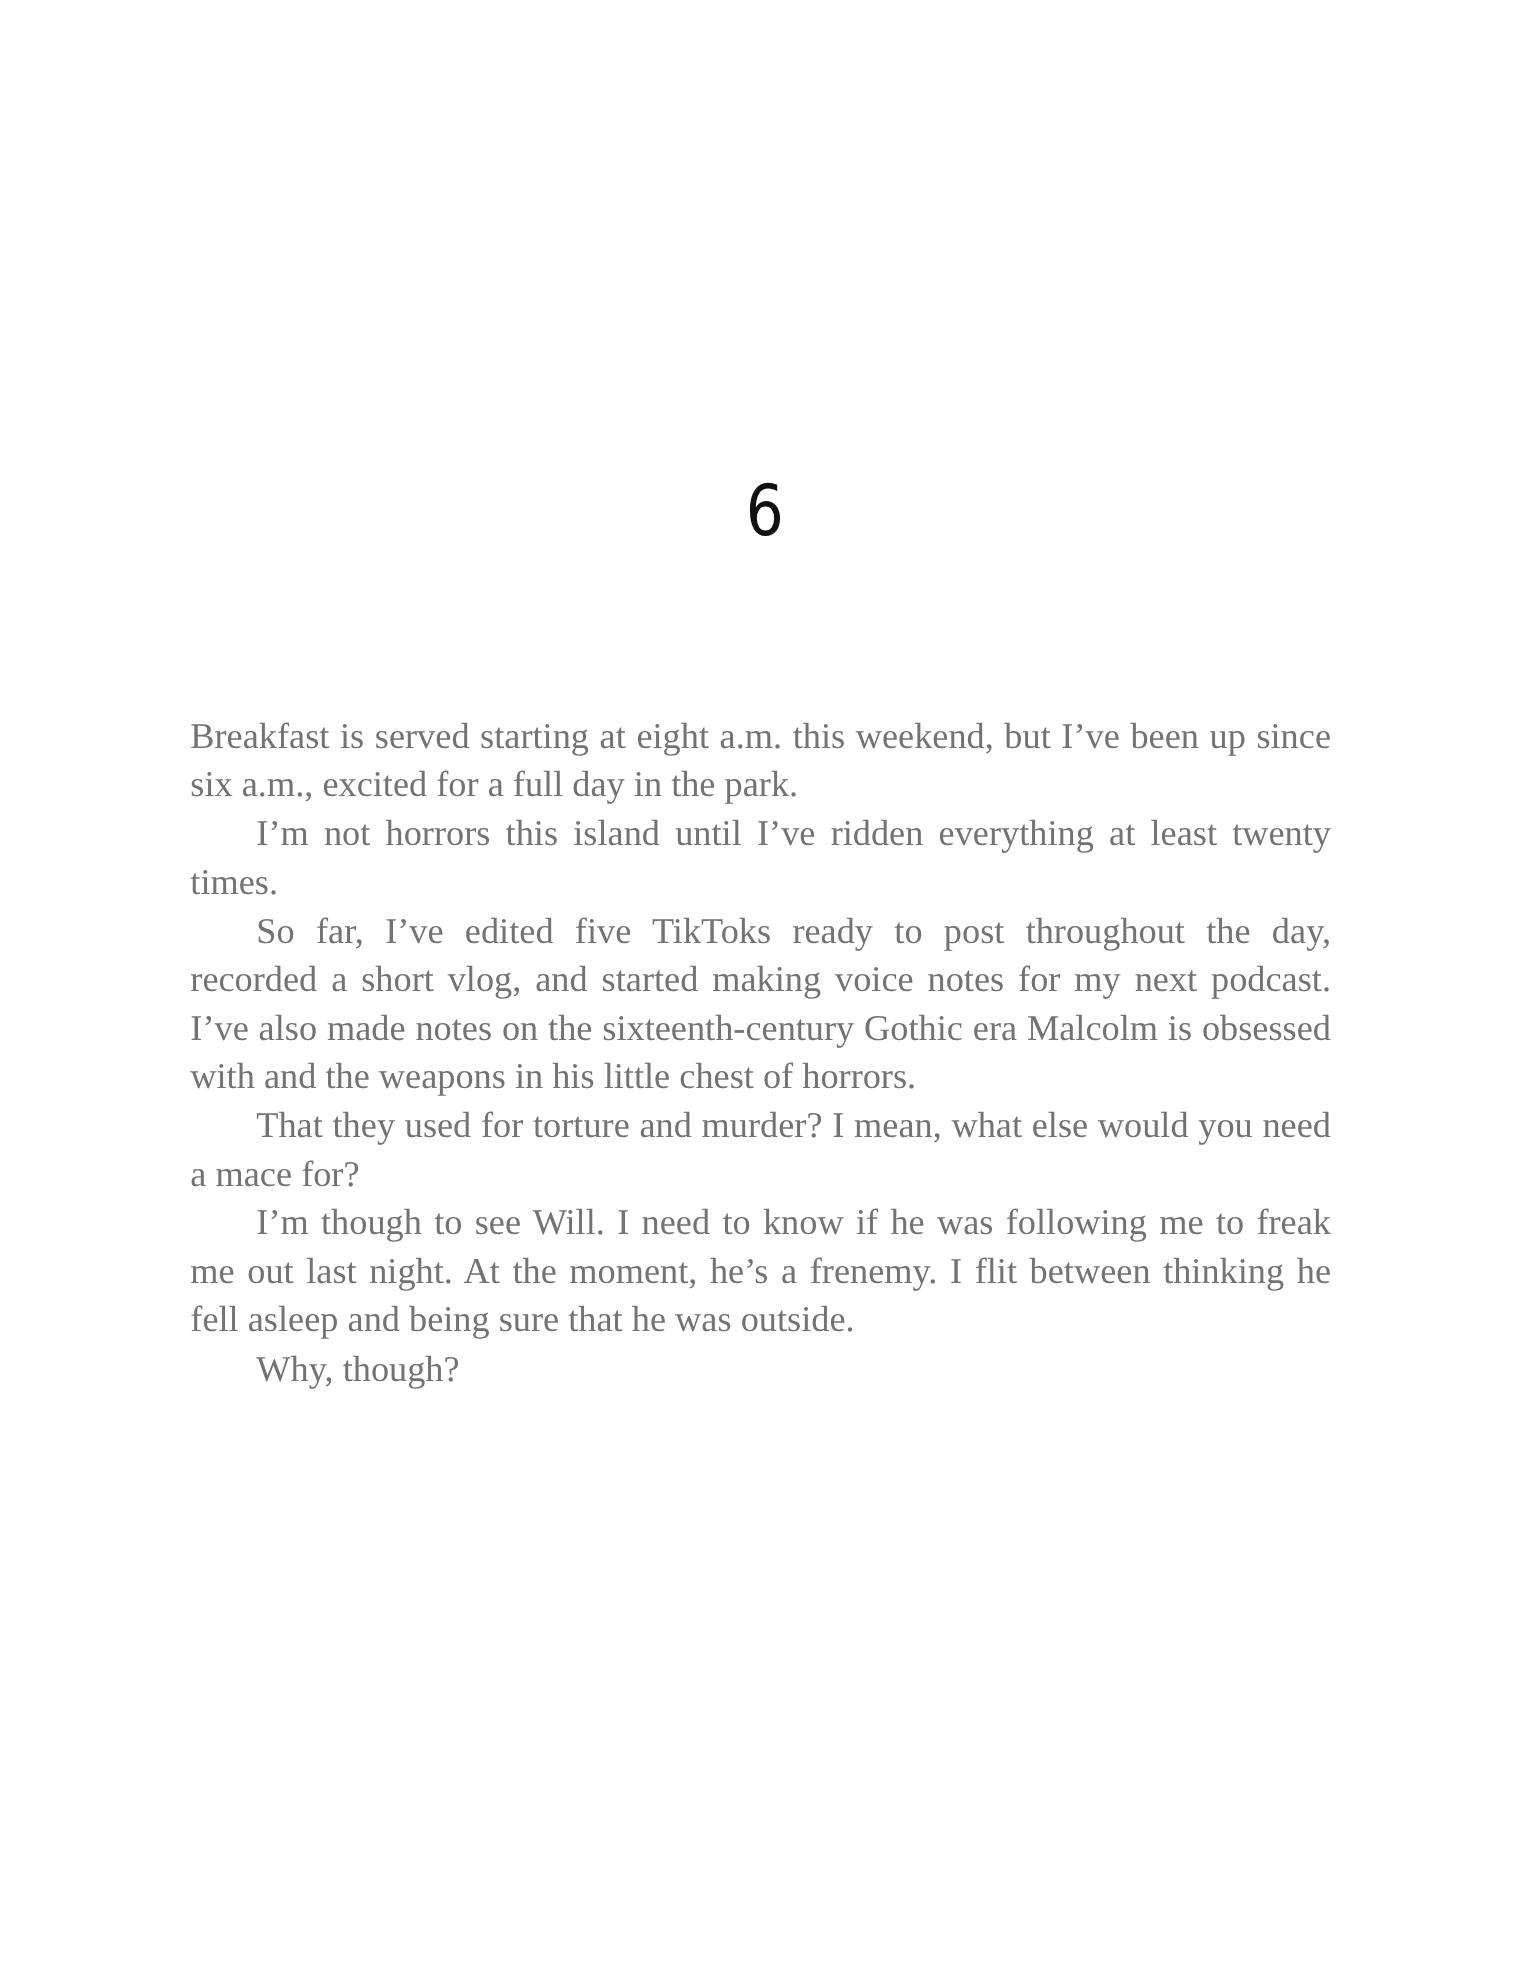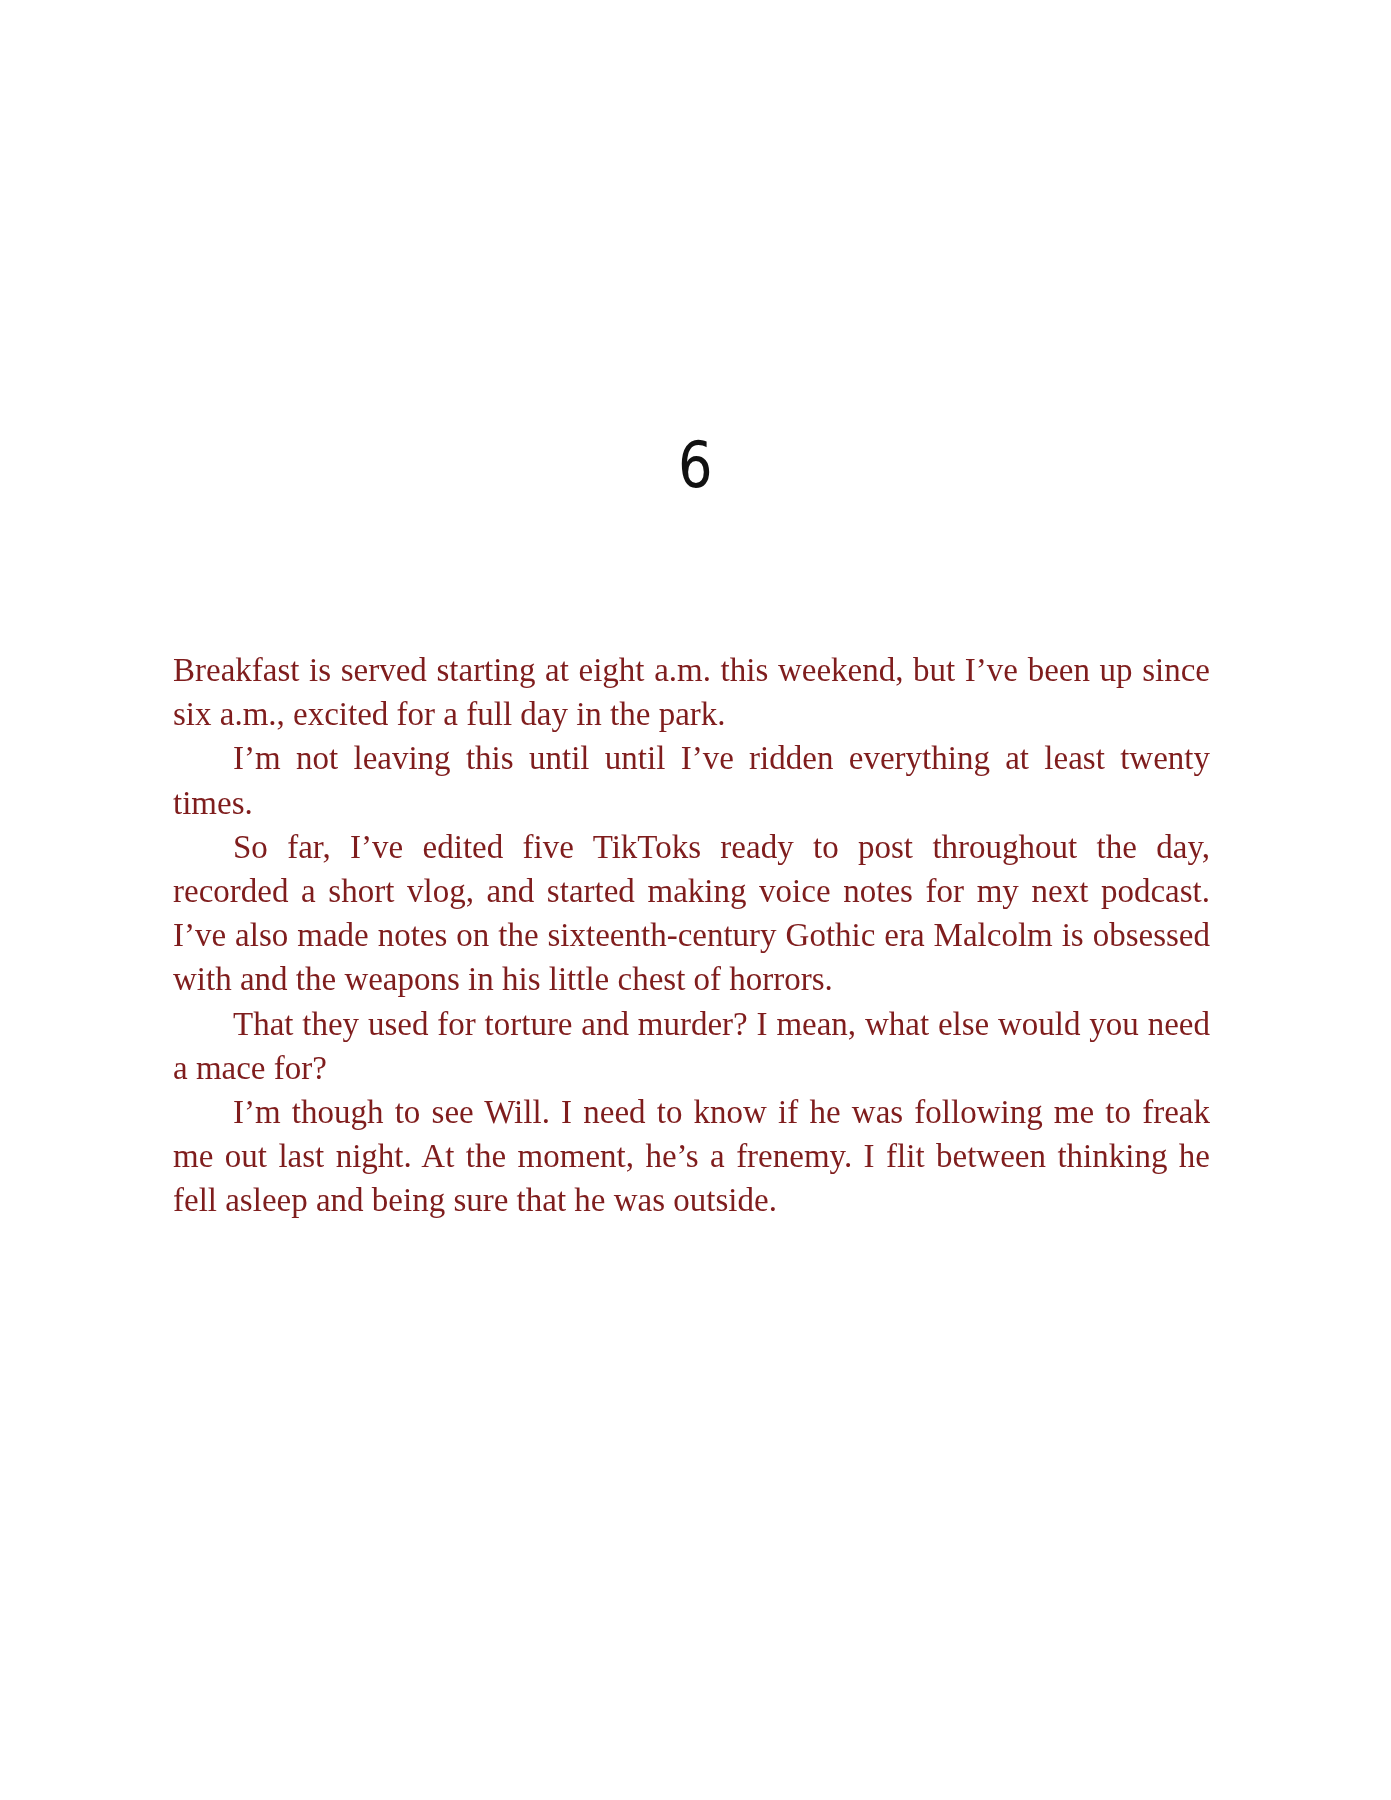--- a/index.html
+++ b/index.html
@@ -41,38 +41,39 @@
       -webkit-text-stroke: 0;
     }
     .body-text {
       position: absolute;
       left: 173px;
       top: 648px;
       width: 1037px;
       font-family: "Liberation Serif", serif;
       font-size: 33px;
       line-height: 44.2px;
-      color: #7f1d1d;
+      color: #737373;
       text-align: justify;
     }
     .body-text p {
       margin: 0;
       padding: 0;
       text-indent: 60px;
     }
     .body-text p.first {
       text-indent: 0;
     }
   </style>
 </head>
 <body>
 
 <div class="page">
   <div class="chapter-number"><span>6</span></div>
 
   <div class="body-text">
     <p class="first">Breakfast is served starting at eight a.m. this weekend, but I’ve been up since six a.m., excited for a full day in the park.</p>
-    <p>I’m not leaving this until until I’ve ridden everything at least twenty times.</p>
+    <p>I’m not horrors this island until I’ve ridden everything at least twenty times.</p>
     <p>So far, I’ve edited five TikToks ready to post throughout the day, recorded a short vlog, and started making voice notes for my next podcast. I’ve also made notes on the sixteenth-century Gothic era Malcolm is obsessed with and the weapons in his little chest of horrors.</p>
     <p>That they used for torture and murder? I mean, what else would you need a mace for?</p>
     <p>I’m though to see Will. I need to know if he was following me to freak me out last night. At the moment, he’s a frenemy. I flit between thinking he fell asleep and being sure that he was outside.</p>
+    <p>Why, though?</p>
   </div>
 </div>
 
 </body></html>

